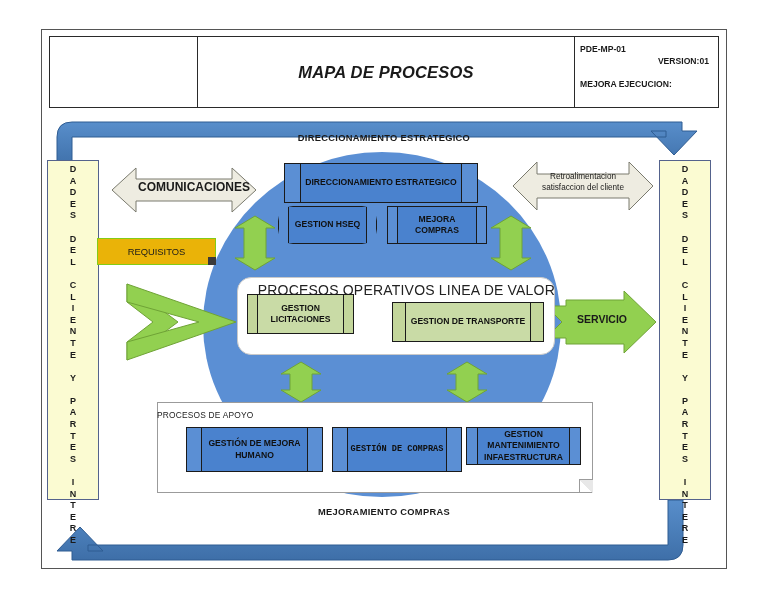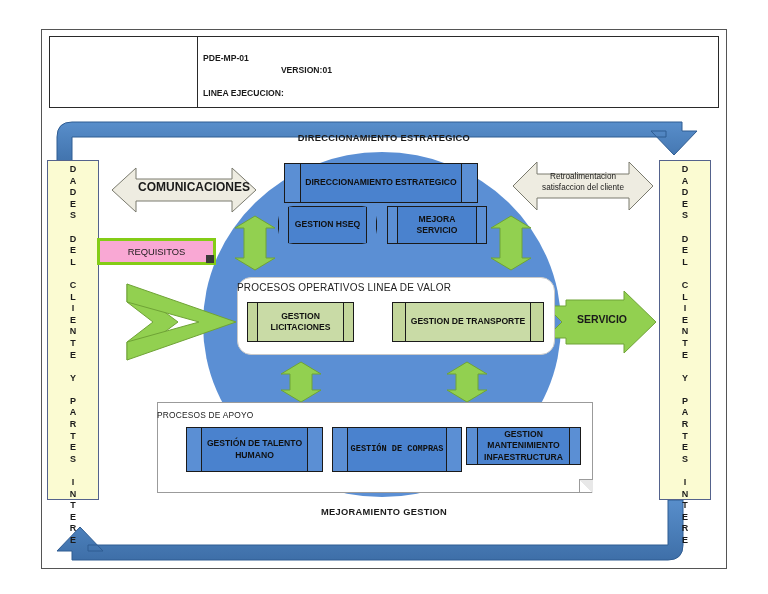--- a/index.html
+++ b/index.html
@@ -53,21 +53,20 @@
     justify-content: center;
     position: relative;
   }
   .hdr-logo { width: 148px; }
   .hdr-title { flex: 1; }
   .hdr-meta {
     width: 143px;
     border-right: none;
     display: block;
     padding: 6px 5px 0 5px;
-    margin-top: 9px;
   }
   .hdr-title-text {
     font-style: italic;
     font-weight: bold;
     font-size: 16.5px;
     color: #1a1a1a;
     letter-spacing: .2px;
   }
   .meta-code {
     font-size: 8.6px;
@@ -185,22 +184,22 @@
     background: #ffffff;
     border: 1.2px solid #c9c9c9;
     border-radius: 14px;
     box-sizing: border-box;
   }
   .op-title {
     position: absolute;
     top: 282px;
     left: 237px;
     width: 318px;
-    text-align: left;
-    font-size: 10px;
+    text-align: right;
+    font-size: 14px;
     color: #222222;
     letter-spacing: .2px;
   }
 
   
   .sup-panel {
     position: absolute;
     left: 157px;
     top: 402px;
     width: 436px;
@@ -230,22 +229,22 @@
     letter-spacing: .2px;
   }
 
   
   .req-box {
     position: absolute;
     left: 97px;
     top: 238px;
     width: 119px;
     height: 27px;
-    background: #f9a8d4;
-    border: 3px solid #84cc16;
+    background: #eab308;
+    border: 1px solid #84cc16;
     box-sizing: border-box;
     display: flex;
     align-items: center;
     justify-content: center;
     font-size: 9.4px;
     color: #1a1a1a;
   }
   .req-box::after {
     content: "";
     position: absolute;
@@ -291,24 +290,27 @@
 </style>
 </head>
 <body>
 
 <div id="canvas">
 
   <div class="outer-frame"></div>
 
   <div class="header-table">
     <div class="hdr-cell hdr-logo"></div>
+    <div class="hdr-cell hdr-title">
+      <span class="hdr-title-text">MAPA DE PROCESOS</span>
+    </div>
     <div class="hdr-cell hdr-meta">
       <div class="meta-code">PDE-MP-01</div>
       <div class="meta-version">VERSION:01</div>
-      <div class="meta-fecha">LINEA EJECUCION:</div>
+      <div class="meta-fecha">MEJORA EJECUCION:</div>
     </div>
   </div>
 
   <svg class="svg-layer">
     <defs>
       <linearGradient id="loopGrad" x1="0" y1="0" x2="0" y2="1">
         <stop offset="0%" stop-color="#588ECB"></stop>
         <stop offset="100%" stop-color="#3E6FA8"></stop>
       </linearGradient>
       <linearGradient id="greenGrad" x1="0" y1="0" x2="0" y2="1">
@@ -346,21 +348,21 @@
         L 103,551
         L 88,551
         L 88,545
         L 668,545
         L 668,500
         Z" fill="url(#loopGrad)" stroke="#2F5C92" stroke-width="1"></path>
     </g>
   </svg>
 
   <div class="banner-label banner-top">DIRECCIONAMIENTO ESTRATEGICO</div>
-  <div class="banner-label banner-bottom">MEJORAMIENTO GESTION</div>
+  <div class="banner-label banner-bottom">MEJORAMIENTO COMPRAS</div>
 
   <div class="side-col left" id="sideLeft">
       <div class="vchar">D</div>
       <div class="vchar">A</div>
       <div class="vchar">D</div>
       <div class="vchar">E</div>
       <div class="vchar">S</div>
       <div class="vchar gap">&nbsp;</div>
       <div class="vchar">D</div>
       <div class="vchar">E</div>
@@ -530,29 +532,29 @@
     <div class="band l" style="width:10px;"></div>
     <div class="core">
       <span class="label">GESTION HSEQ</span>
     </div>
     <div class="band r" style="width:10px;"></div>
   </div>
 
   <div class="pbox blue" style="left:387px; top:206px; width:100px; height:38px;">
     <div class="band l" style="width:10px;"></div>
     <div class="core">
-      <span class="label">MEJORA SERVICIO</span>
+      <span class="label">MEJORA COMPRAS</span>
     </div>
     <div class="band r" style="width:10px;"></div>
   </div>
 
   <div class="op-panel"></div>
   <div class="op-title">PROCESOS OPERATIVOS LINEA DE VALOR</div>
 
-  <div class="pbox green" style="left:247px; top:302px; width:107px; height:40px;">
+  <div class="pbox green" style="left:247px; top:294px; width:107px; height:40px;">
     <div class="band l" style="width:10px;"></div>
     <div class="core">
       <span class="label">GESTION LICITACIONES</span>
     </div>
     <div class="band r" style="width:10px;"></div>
   </div>
 
   <div class="pbox green" style="left:392px; top:302px; width:152px; height:40px;">
     <div class="band l" style="width:13px;"></div>
     <div class="core">
@@ -560,21 +562,21 @@
     </div>
     <div class="band r" style="width:13px;"></div>
   </div>
 
   <div class="sup-panel"></div>
   <div class="sup-title">PROCESOS DE APOYO</div>
 
   <div class="pbox blue" style="left:186px; top:427px; width:137px; height:45px;">
     <div class="band l" style="width:15px;"></div>
     <div class="core">
-      <span class="label">GESTIÓN DE TALENTO HUMANO</span>
+      <span class="label">GESTIÓN DE MEJORA HUMANO</span>
     </div>
     <div class="band r" style="width:15px;"></div>
   </div>
 
   <div class="pbox blue" style="left:332px; top:427px; width:130px; height:45px;font-family:Liberation Mono, monospace;">
     <div class="band l" style="width:15px;"></div>
     <div class="core">
       <span class="label">GESTIÓN DE COMPRAS</span>
     </div>
     <div class="band r" style="width:15px;"></div>

